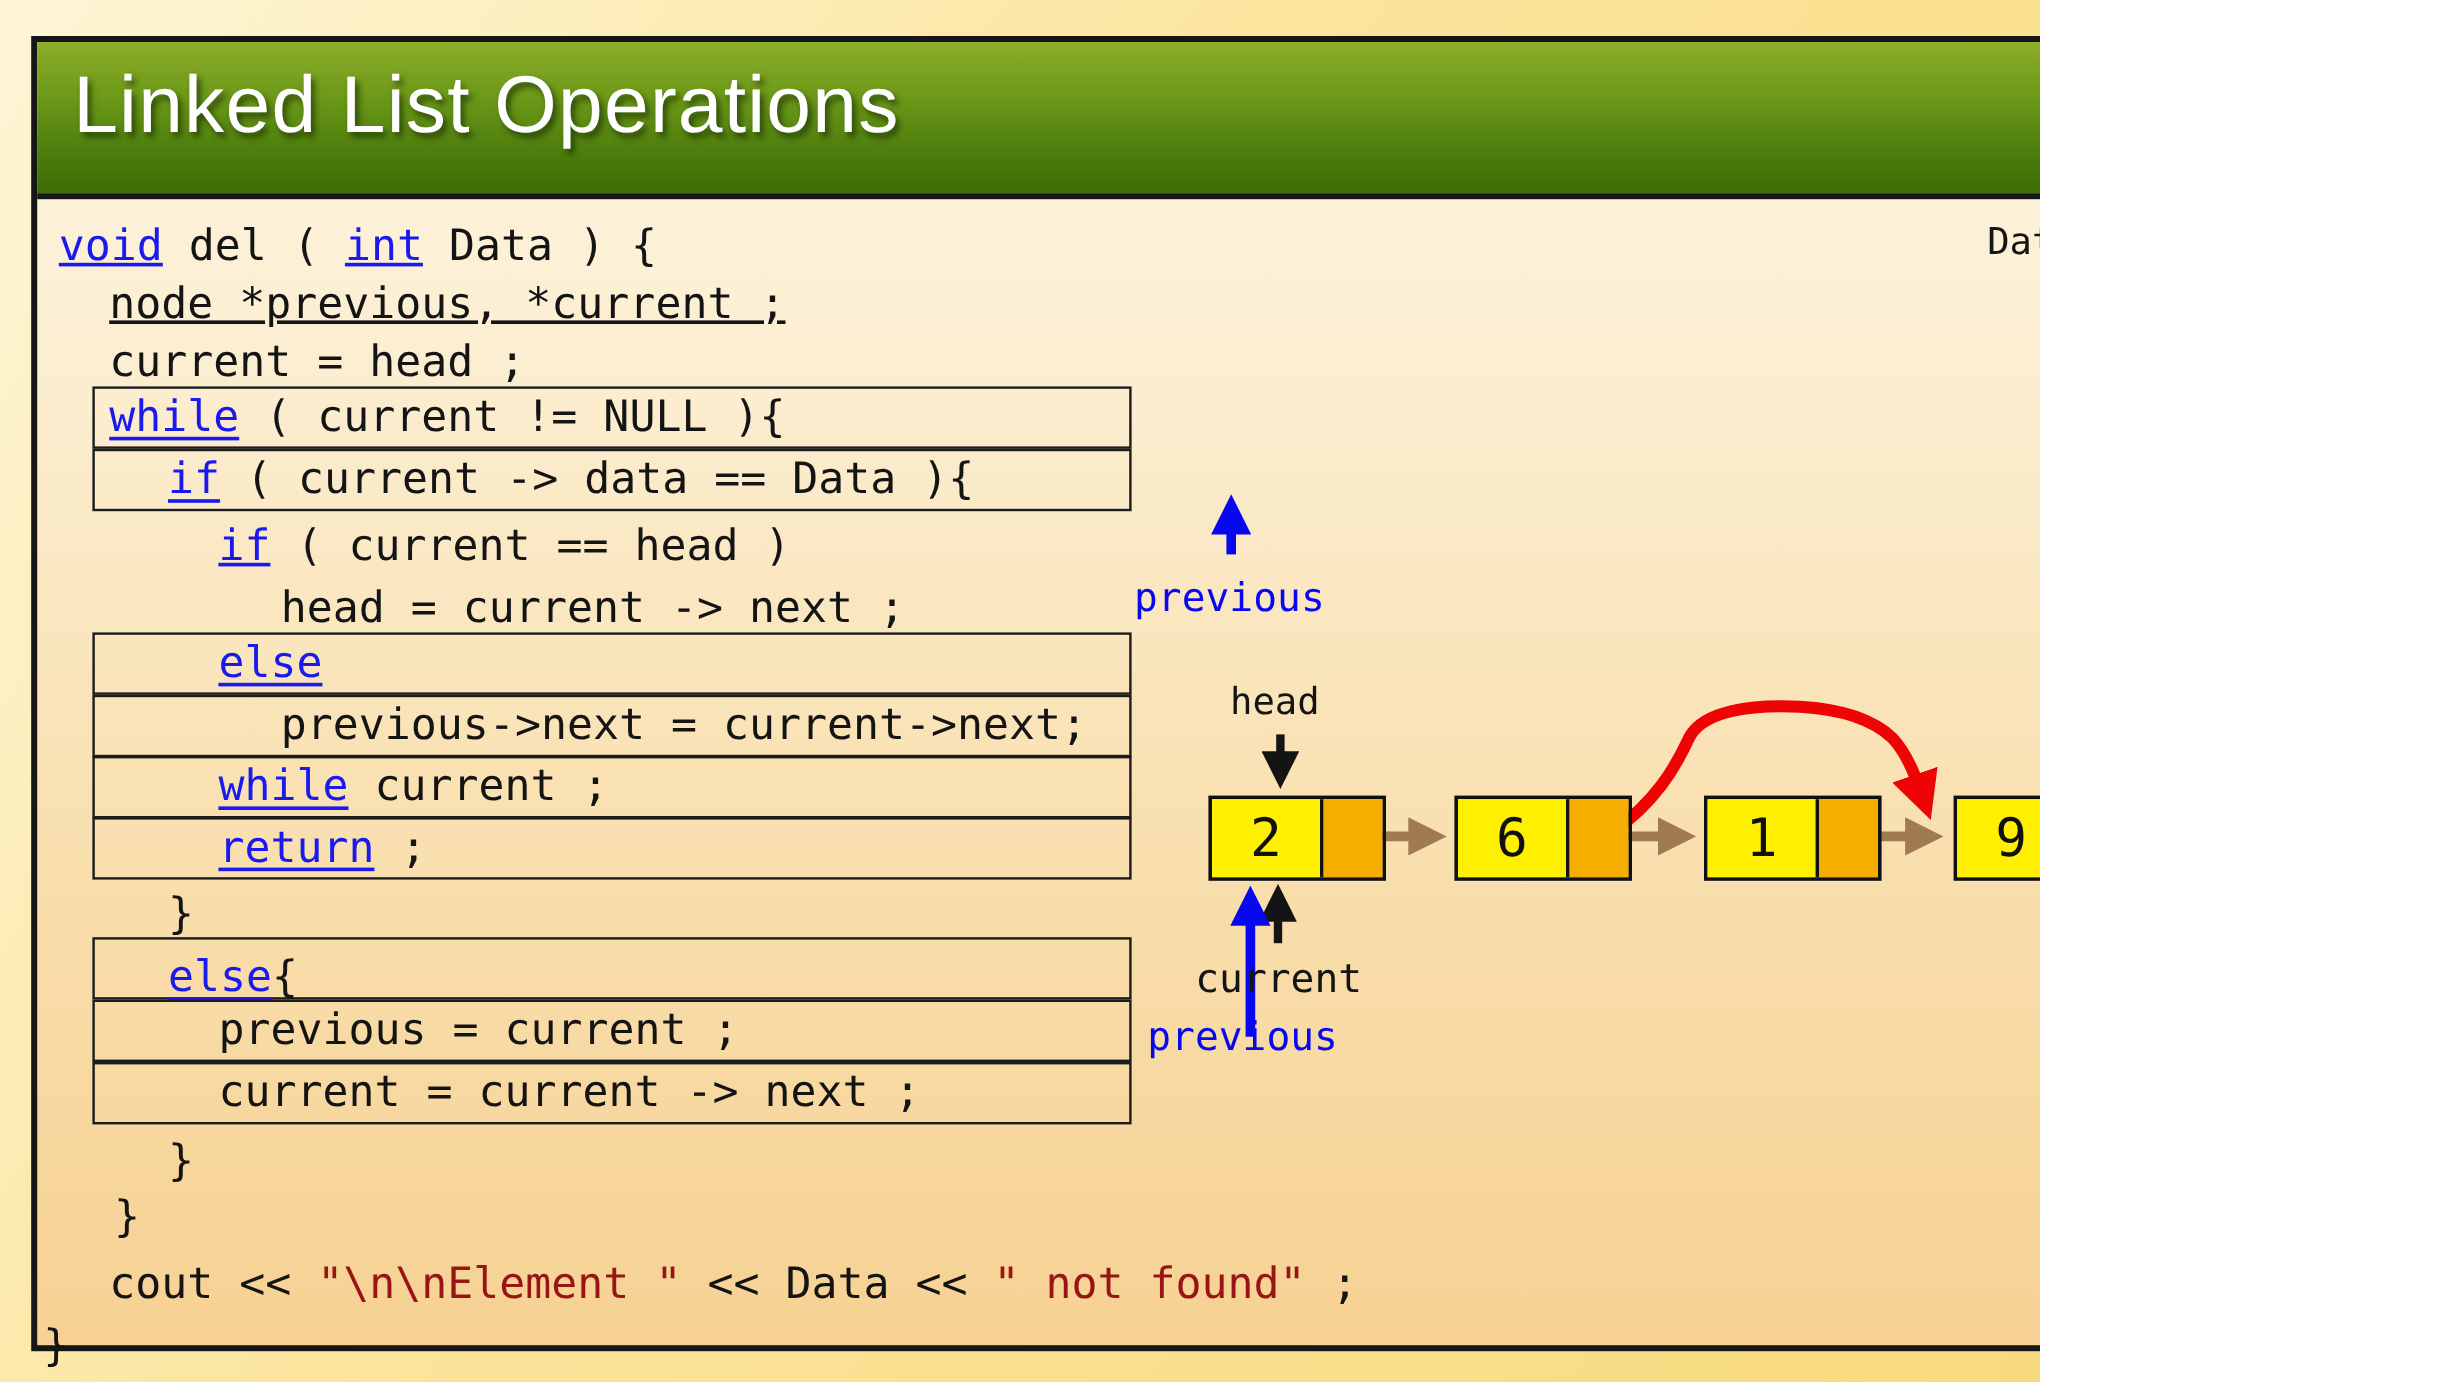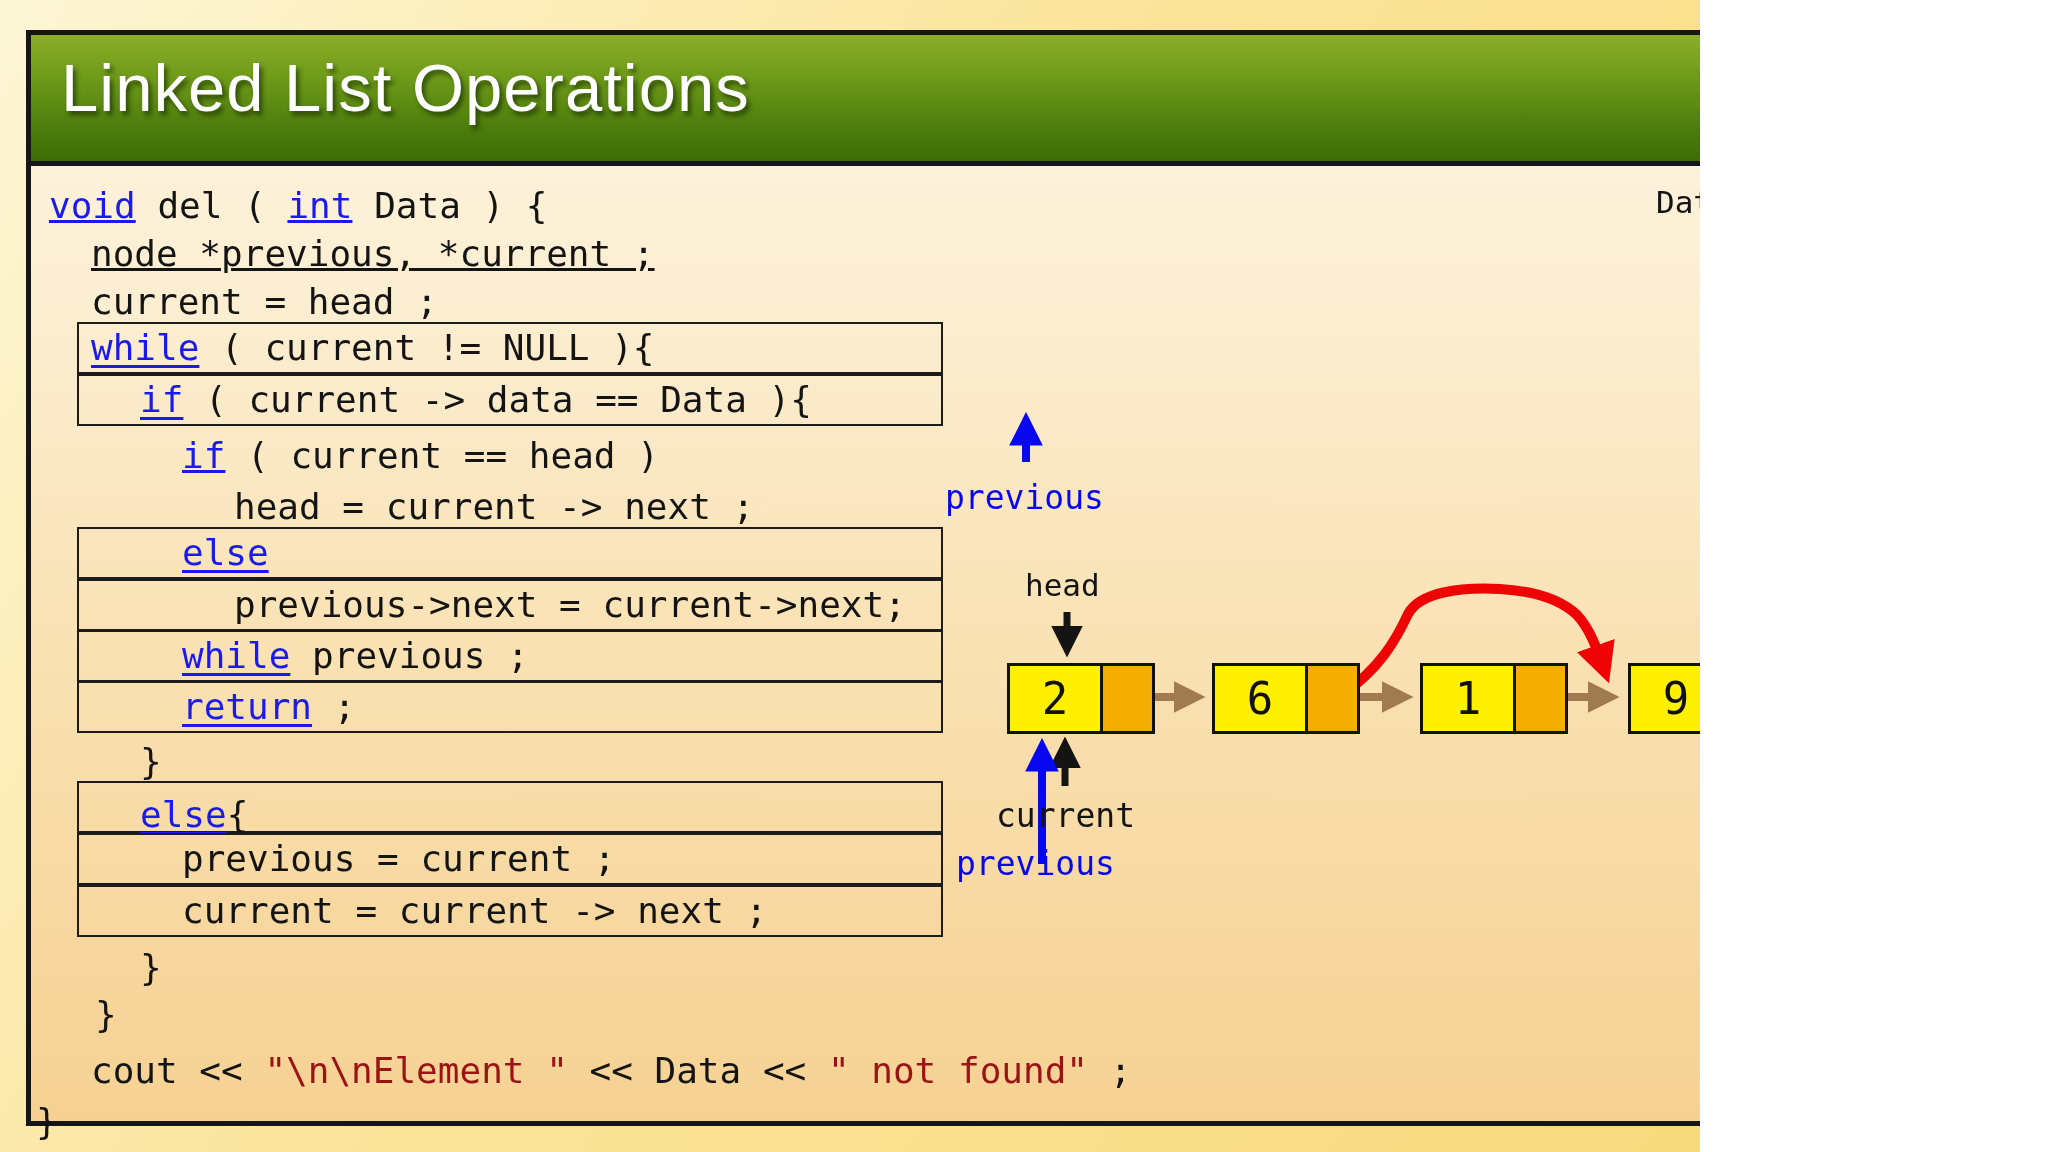--- a/index.html
+++ b/index.html
@@ -61,21 +61,21 @@
       <div class="code-line" style="left: 91px; top: 321px;"><span class="tok-kw u">while</span><span class="tok-plain"> ( current != NULL ){</span></div>
       <div class="code-box" style="top: 374px;"></div>
       <div class="code-line" style="left: 140px; top: 373px;"><span class="tok-kw u">if</span><span class="tok-plain"> ( current -&gt; data == Data ){</span></div>
       <div class="code-line" style="left: 182px; top: 429px;"><span class="tok-kw">if</span><span class="tok-plain"> ( current == head )</span></div>
       <div class="code-line" style="left: 234px; top: 480px;"><span class="tok-plain">head = current -&gt; next ;</span></div>
       <div class="code-box" style="top: 527px;"></div>
       <div class="code-line" style="left: 182px; top: 526px;"><span class="tok-kw u">else</span></div>
       <div class="code-box" style="top: 579px;"></div>
       <div class="code-line" style="left: 234px; top: 578px;"><span class="tok-plain">previous-&gt;next = current-&gt;next;</span></div>
       <div class="code-box" style="top: 630px;"></div>
-      <div class="code-line" style="left: 182px; top: 629px;"><span class="tok-kw u">while</span><span class="tok-plain"> previous ;</span></div>
+      <div class="code-line" style="left: 182px; top: 629px;"><span class="tok-kw u">while</span><span class="tok-plain"> current ;</span></div>
       <div class="code-box" style="top: 681px;"></div>
       <div class="code-line" style="left: 182px; top: 680px;"><span class="tok-kw u">return</span><span class="tok-plain"> ;</span></div>
       <div class="code-line" style="left: 140px; top: 735px;"><span class="tok-plain">}</span></div>
       <div class="code-box" style="top: 781px;"></div>
       <div class="code-line" style="left: 140px; top: 788px;"><span class="tok-kw u">else</span><span class="tok-plain">{</span></div>
       <div class="code-box" style="top: 833px;"></div>
       <div class="code-line" style="left: 182px; top: 832px;"><span class="tok-plain">previous = current ;</span></div>
       <div class="code-box" style="top: 885px;"></div>
       <div class="code-line" style="left: 182px; top: 884px;"><span class="tok-plain">current = current -&gt; next ;</span></div>
       <div class="code-line" style="left: 140px; top: 941px;"><span class="tok-plain">}</span></div>

